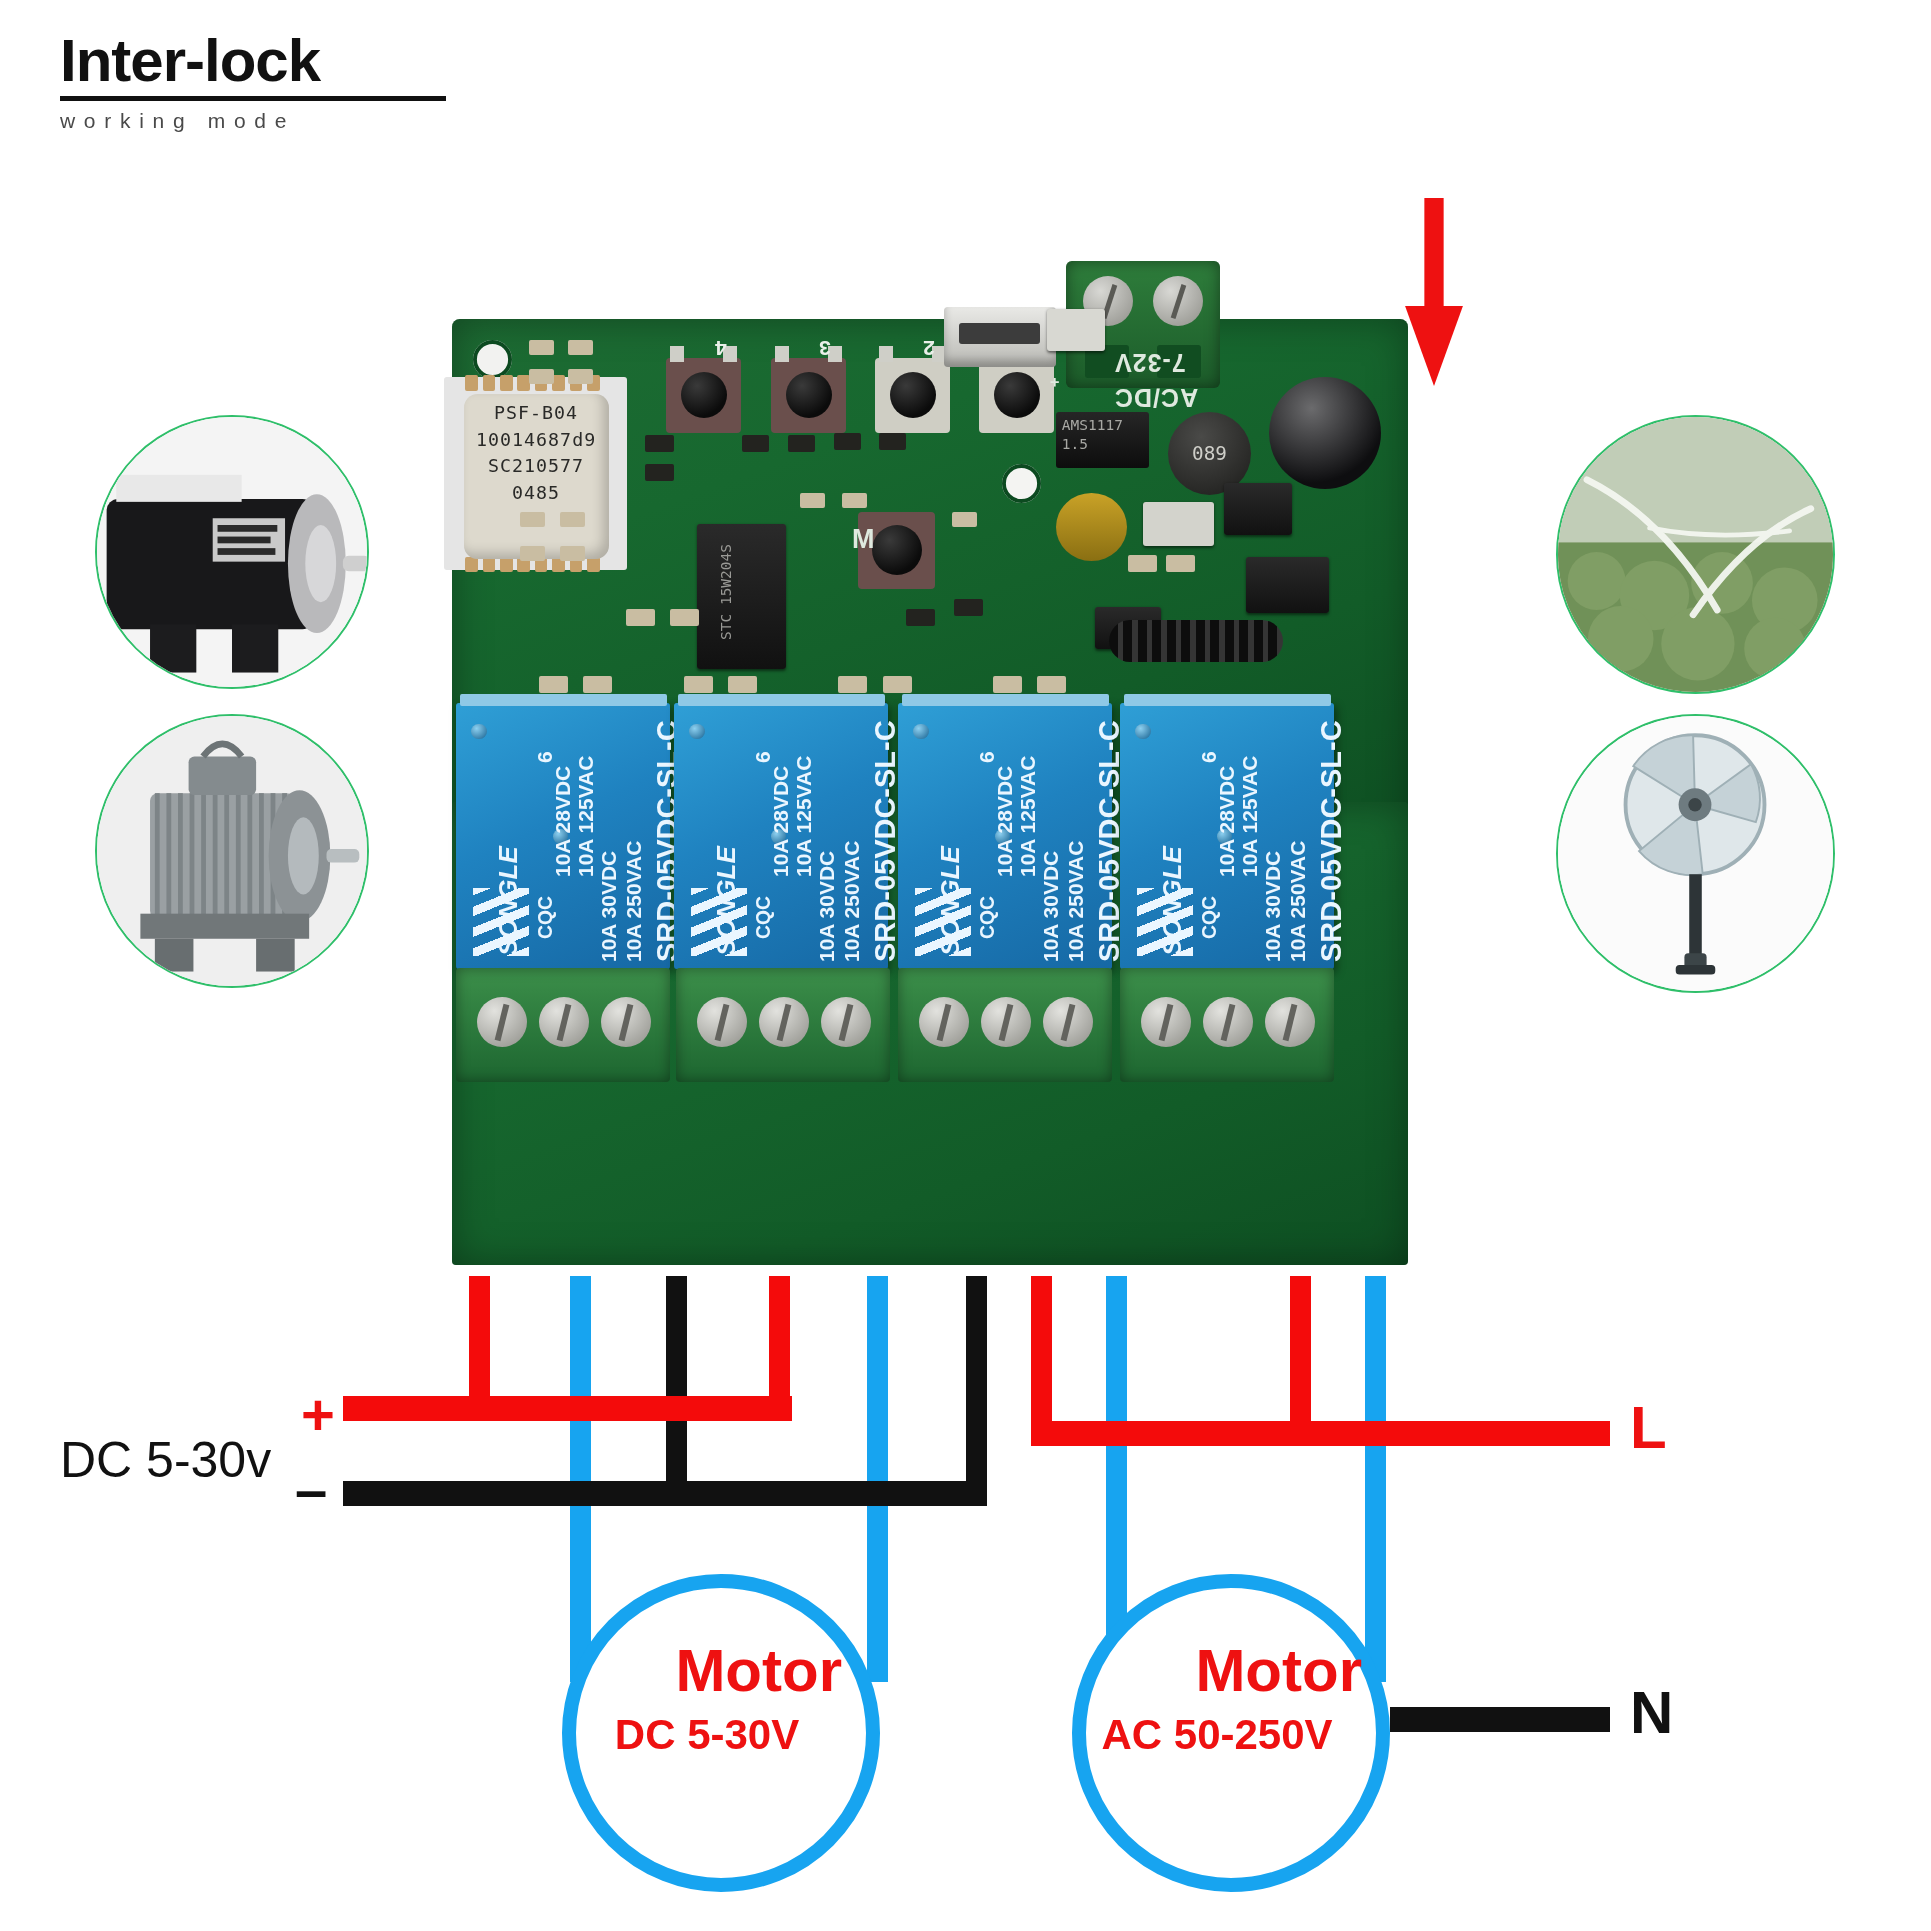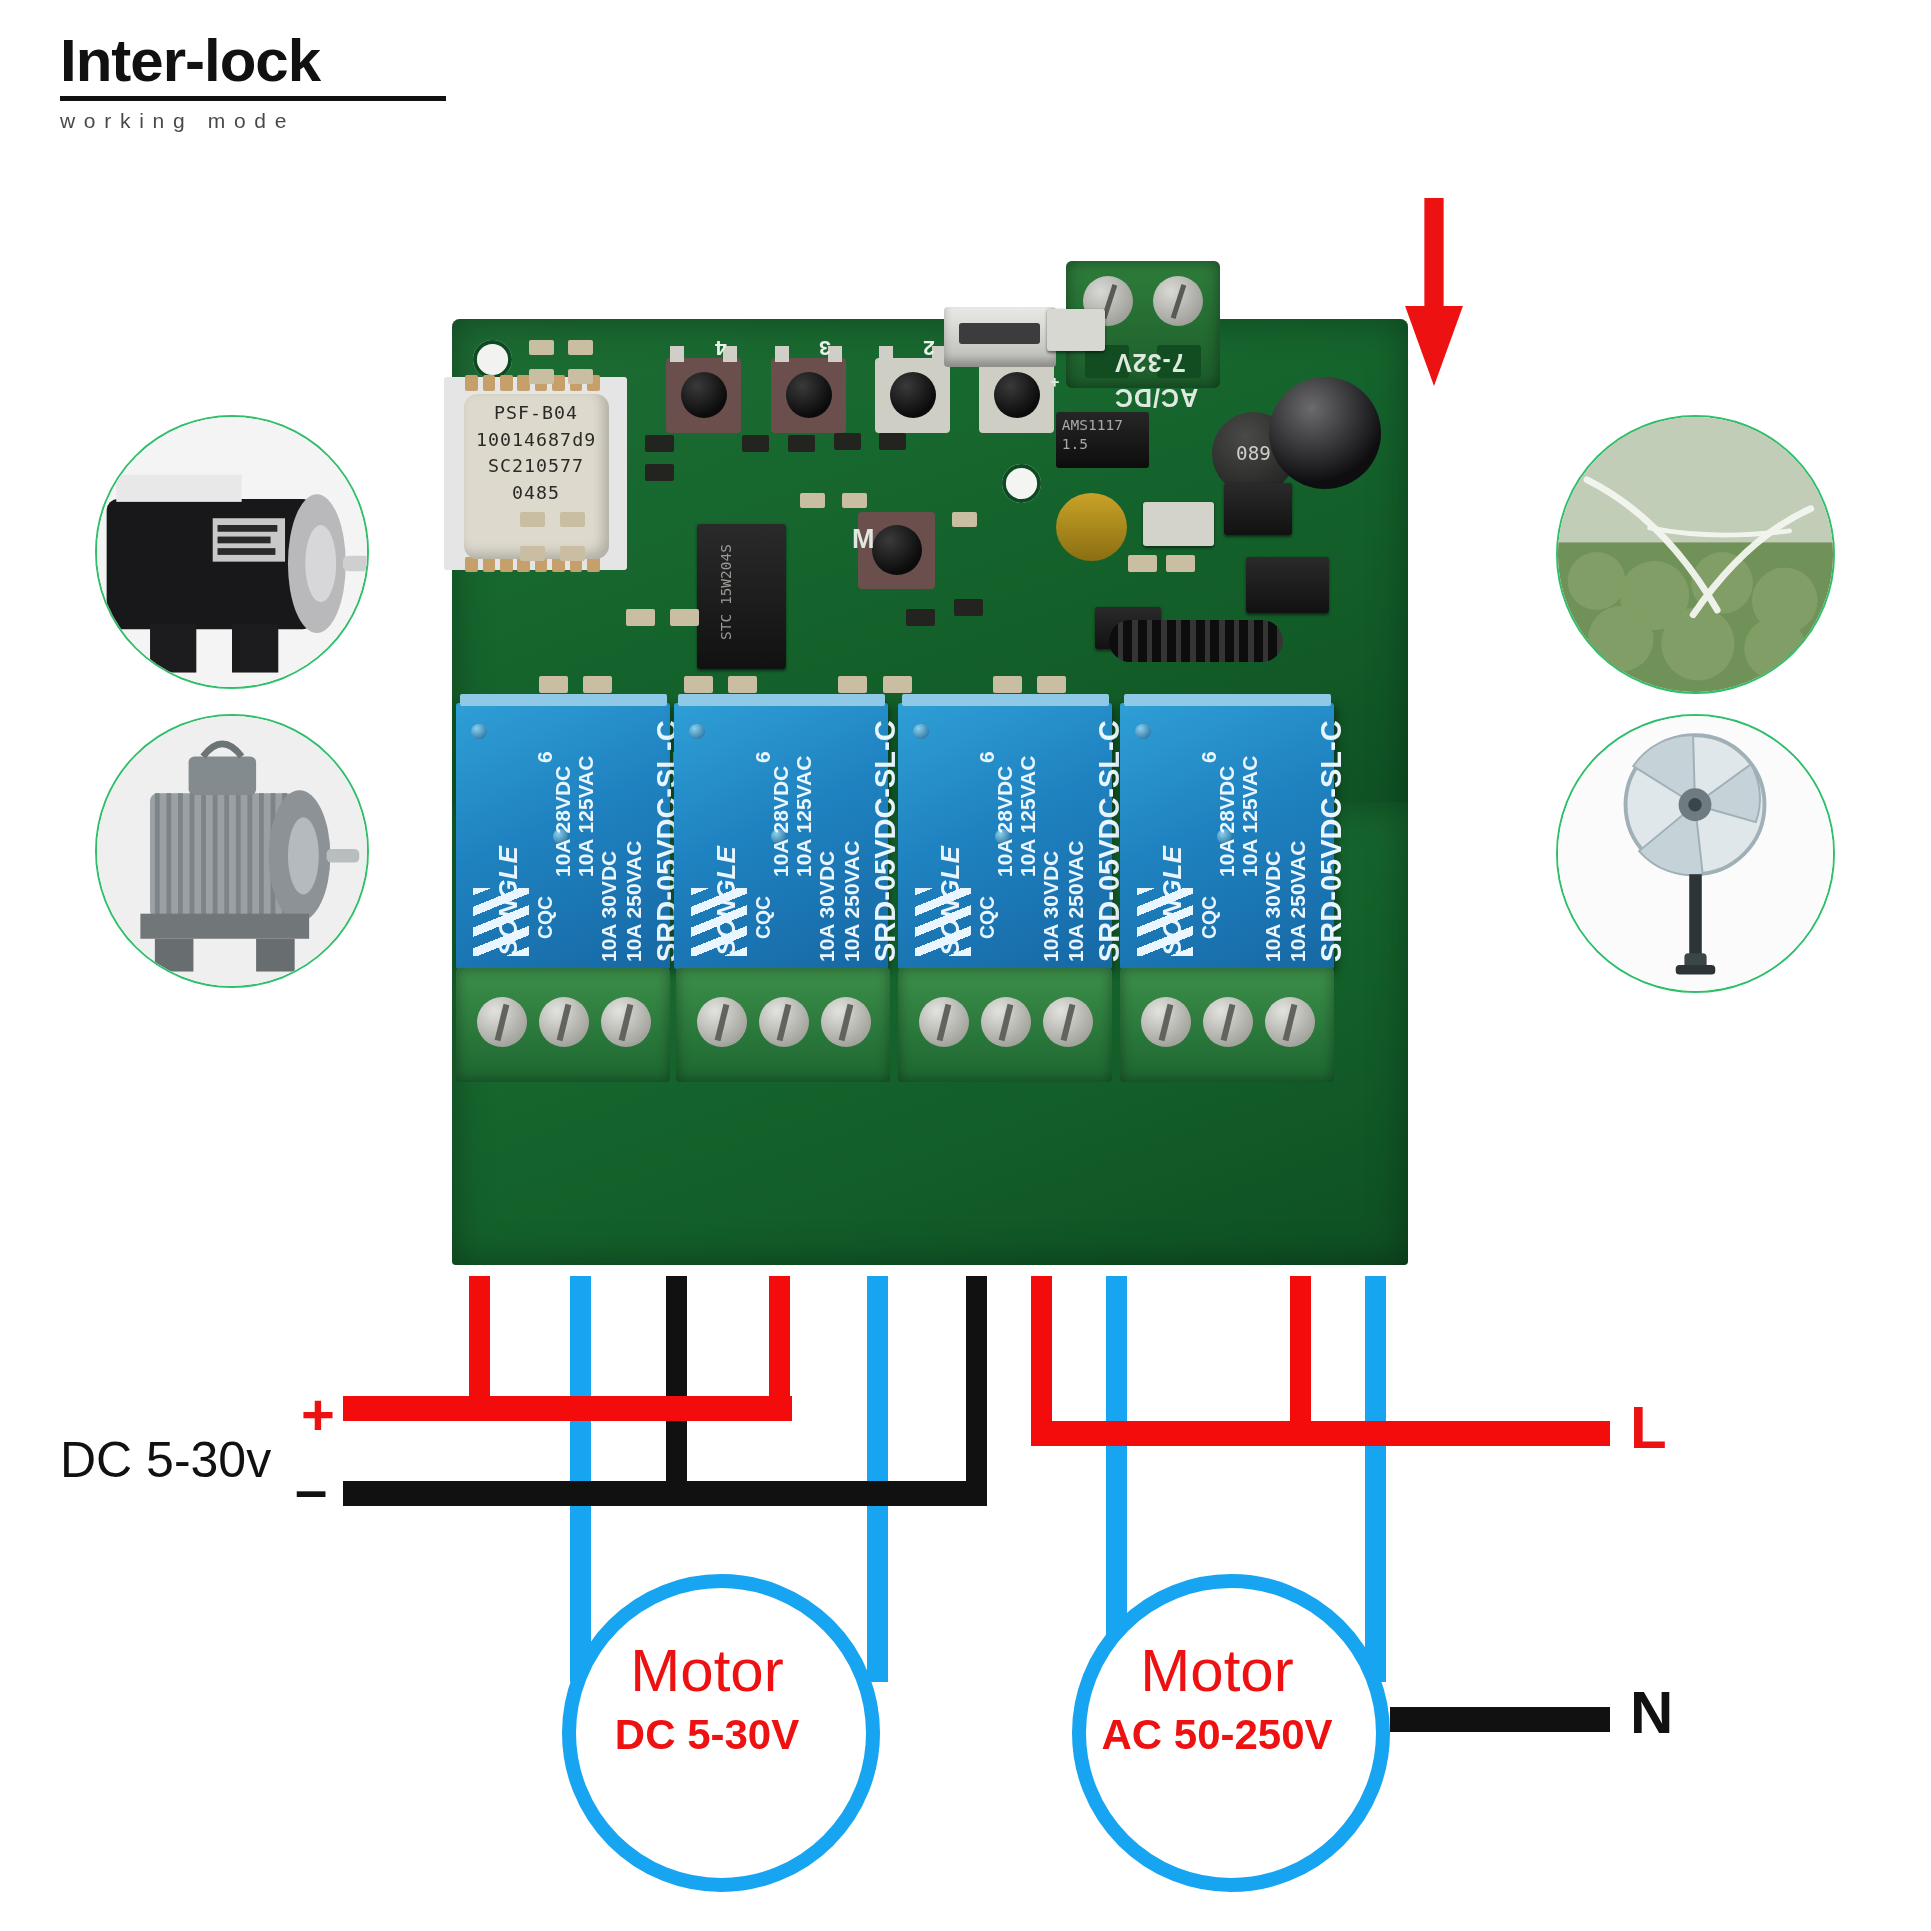--- a/index.html
+++ b/index.html
@@ -111,21 +111,21 @@
 
   
   .w{position:absolute;}
   .red{background:#f40b0b;}
   .blue{background:#17a4f0;}
   .black{background:#111111;}
 
   .circ{position:absolute;border-radius:50%;border:14.5px solid #17a4f0;background:#fff;}
 
   .motorlbl{position:absolute;text-align:center;color:#ee1111;}
-  .motorlbl .m{font-size:60px;font-weight:normal;line-height:1;}
+  .motorlbl .m{font-size:60px;font-weight:bold;line-height:1;text-align:right;}
   .motorlbl .v{font-size:42px;font-weight:bold;margin-top:9.7px;}
 
   
   .photo{position:absolute;border-radius:50%;overflow:hidden;border:2.9px solid #2fbf6a;}
 
   .lbl-dc{position:absolute;color:#111;font-size:50px;}
   .sym{position:absolute;font-weight:bold;}
 </style>
 </head>
 <body>
@@ -315,21 +315,21 @@
   </div>
   <div class="chip" style="left:241px;top:382px;width:193px;height:71px;"></div>
   <div class="chip" style="left:454px;top:386px;width:89px;height:60px;"></div>
   <div class="chip" style="left:570px;top:384px;width:81px;height:56px;"></div>
   <div class="chip" style="left:643px;top:288px;width:66px;height:42px;"></div>
 
   <div class="sot" style="left:604px;top:93px;width:87px;height:52px;">
     <span>AMS1117</span><br>
     <span>1.5</span>
   </div>
-  <div class="ind" style="left:760px;top:93px;width:83px;height:83px;">
+  <div class="ind" style="left:716px;top:93px;width:83px;height:83px;">
     <span>089</span>
   </div>
   <div class="elec" style="left:817px;top:58px;width:112px;height:112px;"></div>
   <div class="tant" style="left:604px;top:174px;width:71px;height:68px;border-radius:50%;"></div>
   <div class="chip" style="left:691px;top:183px;width:71px;height:44px;background:#d3d3cc;"></div>
   <div class="chip" style="left:772px;top:164px;width:68px;height:52px;"></div>
   <div class="chip" style="left:794px;top:238px;width:83px;height:56px;"></div>
   <div class="chip" style="left:604px;top:81px;width:0;height:0;"></div>
   <div class="chip" style="left:595px;top:-9.7px;width:58px;height:42px;background:#d8d8d2;"></div>
 

